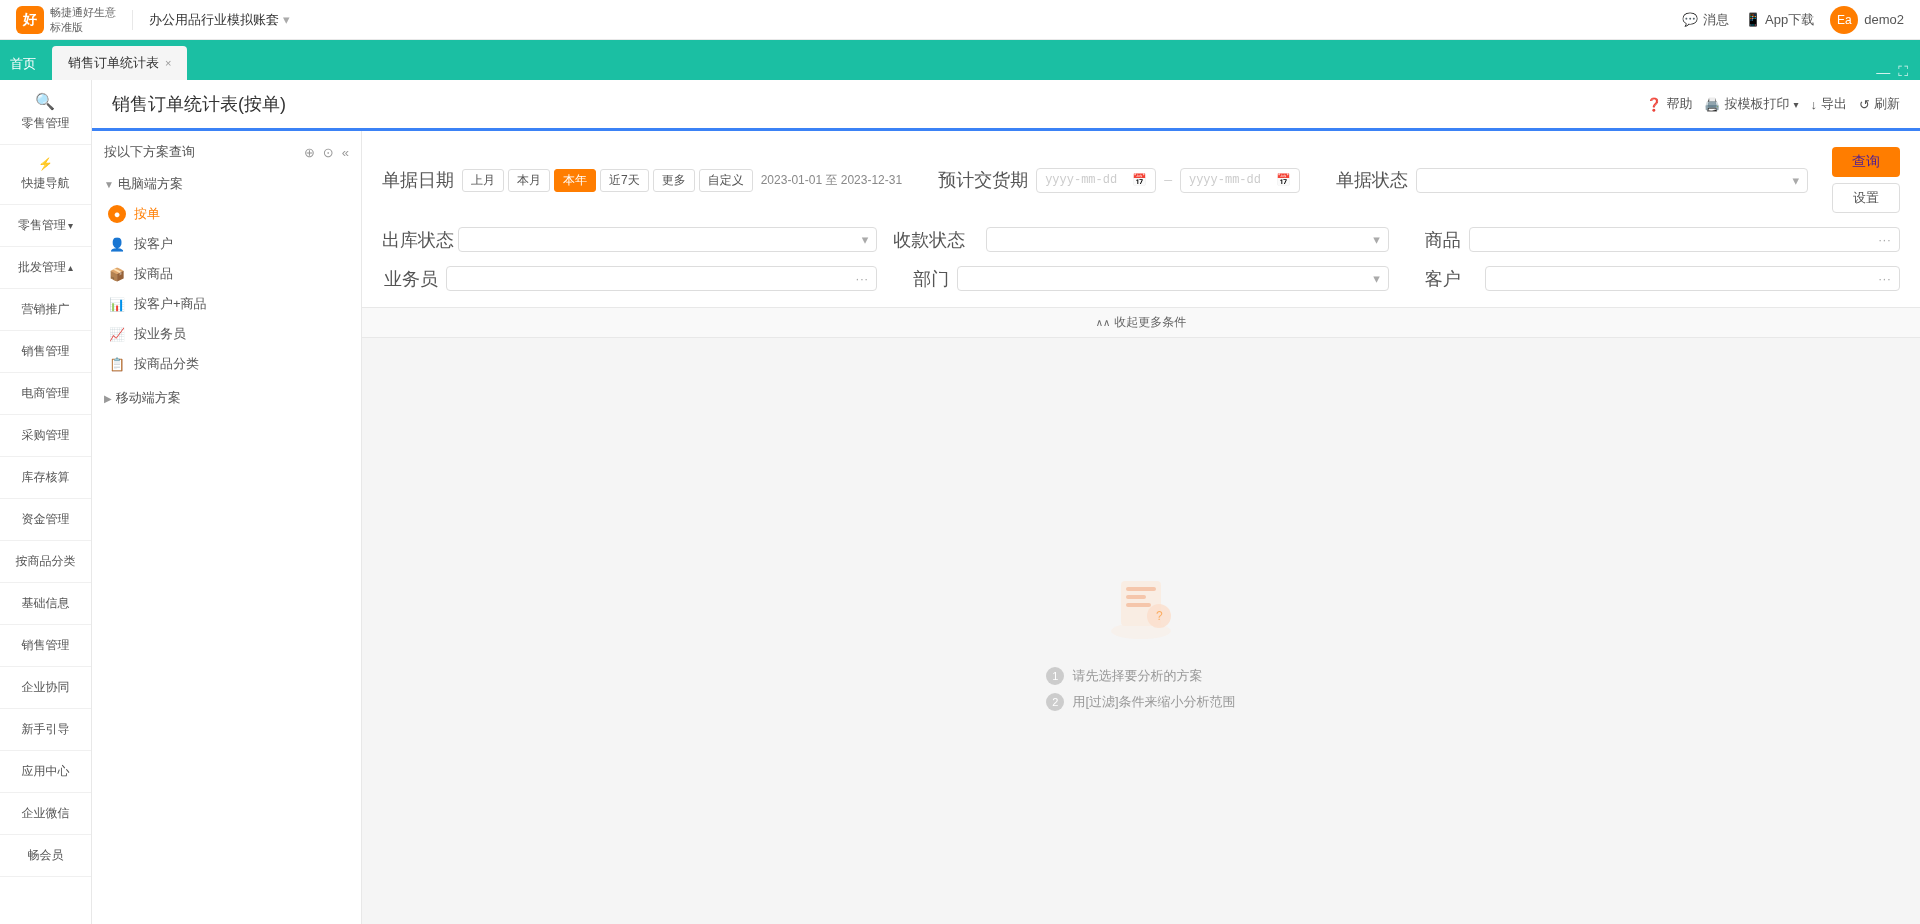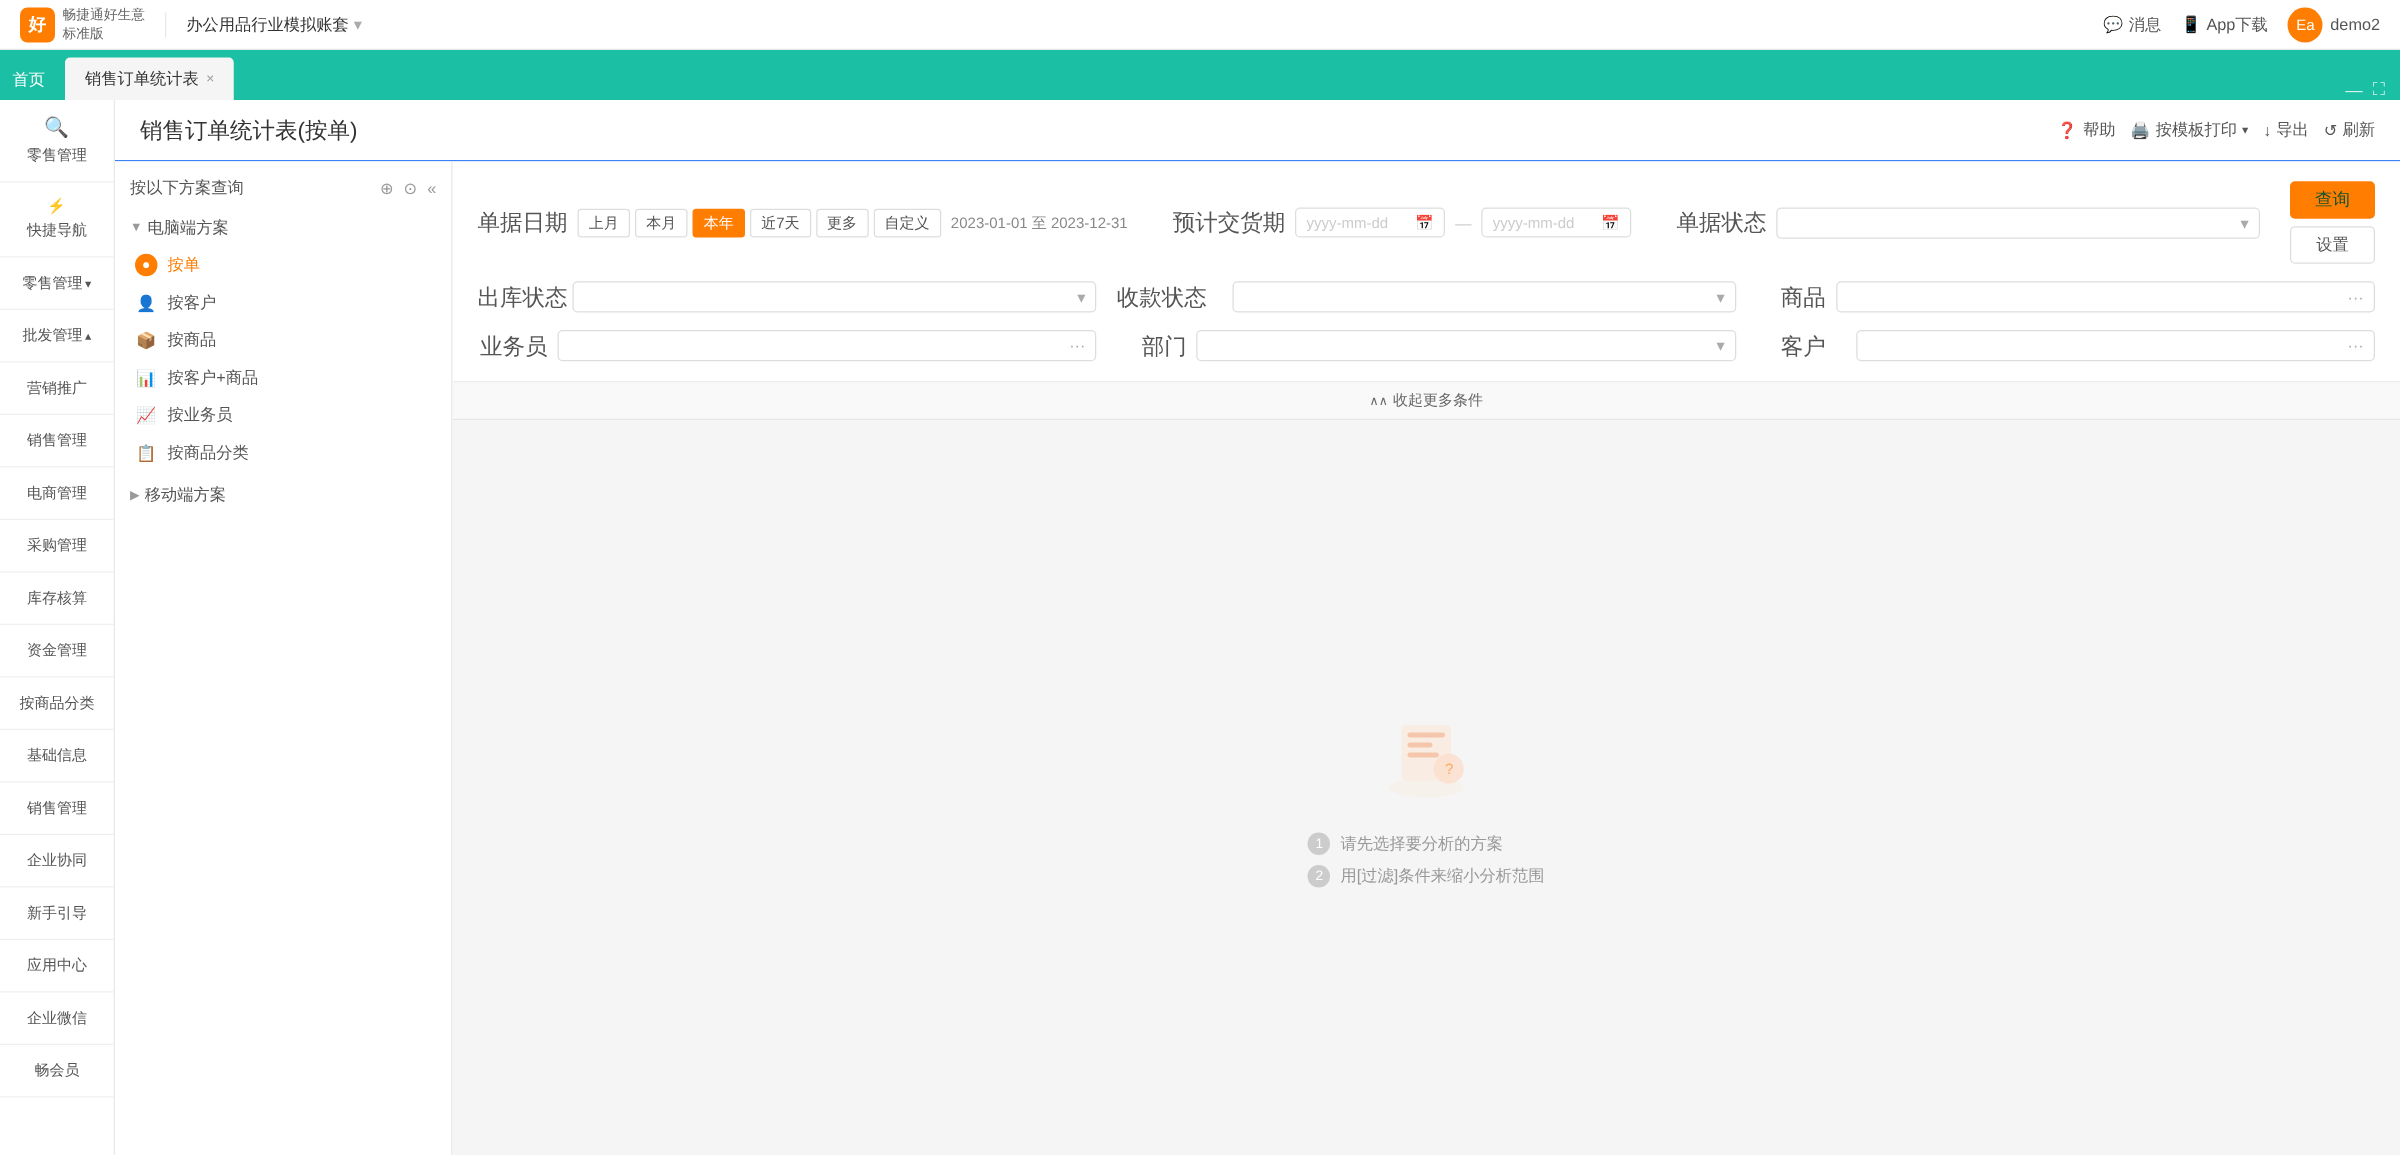--- a/index.html
+++ b/index.html
@@ -30,21 +30,21 @@
 
     
     .sidebar { width: 92px; background: #fff; border-right: 1px solid #e8e8e8; display: flex; flex-direction: column; flex-shrink: 0; overflow-y: auto; }
     .sidebar-item { display: flex; flex-direction: column; align-items: center; justify-content: center; padding: 12px 4px; cursor: pointer; color: #555; font-size: 12px; gap: 4px; border-bottom: 1px solid #f0f0f0; }
     .sidebar-item.has-arrow { flex-direction: row; justify-content: center; gap: 2px; }
 
     
     .content-area { flex: 1; display: flex; flex-direction: column; overflow: hidden; background: #f5f5f5; }
 
     
-    .page-header { background: #fff; padding: 12px 20px 0 20px; border-bottom: 1px solid #3b82f6; display: flex; align-items: center; justify-content: space-between; flex-shrink: 0; min-height: 48px; }
+    .page-header { background: #fff; padding: 12px 20px 0 20px; border-bottom: 3px solid #3b82f6; display: flex; align-items: center; justify-content: space-between; flex-shrink: 0; min-height: 48px; }
     .page-title { font-size: 18px; font-weight: 500; color: #333; padding-bottom: 12px; }
     .page-actions { display: flex; align-items: center; gap: 12px; padding-bottom: 12px; }
     .action-btn { display: flex; align-items: center; gap: 4px; color: #555; font-size: 13px; cursor: pointer; }
 
     
     .filter-panel { background: #fff; padding: 16px 20px; border-bottom: 1px solid #e8e8e8; flex-shrink: 0; }
     .filter-row { display: flex; align-items: center; gap: 16px; margin-bottom: 14px; flex-wrap: wrap; }
     .filter-row:last-child { margin-bottom: 0; }
     .filter-label { color: #555; font-size: 18px; white-space: nowrap; min-width: 56px; text-align: right; }
     .date-btns { display: flex; align-items: center; gap: 4px; }
@@ -72,21 +72,21 @@
     .collapse-bar { background: #f9f9f9; border-bottom: 1px solid #e8e8e8; text-align: center; padding: 6px; cursor: pointer; color: #666; font-size: 12px; display: flex; align-items: center; justify-content: center; gap: 4px; }
 
     
     .empty-state { flex: 1; display: flex; flex-direction: column; align-items: center; justify-content: center; gap: 16px; padding: 60px; }
     .empty-icon { width: 100px; height: 100px; opacity: 0.6; }
     .empty-hints { display: flex; flex-direction: column; gap: 8px; }
     .empty-hint { display: flex; align-items: center; gap: 8px; color: #999; font-size: 13px; }
     .hint-num { width: 18px; height: 18px; border-radius: 50%; background: #ccc; color: white; font-size: 11px; display: flex; align-items: center; justify-content: center; flex-shrink: 0; }
 
     
-    .query-btn { background: #ff7d00; color: #14532d; border: none; border-radius: 4px; padding: 6px 20px; font-size: 14px; cursor: pointer; font-family: inherit; }
+    .query-btn { background: #ff7d00; color: #4c1d95; border: none; border-radius: 4px; padding: 6px 20px; font-size: 14px; cursor: pointer; font-family: inherit; }
     .set-btn { background: #fff; color: #555; border: 1px solid #ddd; border-radius: 4px; padding: 5px 16px; font-size: 13px; cursor: pointer; font-family: inherit; }
 
     .btn-group { display: flex; flex-direction: column; gap: 6px; margin-left: 8px; }
   </style>
 </head>
 <body>
 
 <div class="top-bar">
   <div class="top-bar-left">
     <div class="logo-area">
@@ -275,21 +275,21 @@
               <div class="date-btns">
                 <button class="date-btn">上月</button>
                 <button class="date-btn">本月</button>
                 <button class="date-btn active">本年</button>
                 <button class="date-btn">近7天</button>
                 <button class="date-btn">更多</button>
                 <button class="date-btn">自定义</button>
               </div>
               <span style="color:#888;font-size:12px;">2023-01-01 至 2023-12-31</span>
             </div>
-            <div style="display:flex;align-items:center;gap:8px;margin-left:20px;">
+            <div style="display:flex;align-items:center;gap:8px;margin-left:20px;font-family:Liberation Mono, monospace;">
               <span class="filter-label">预计交货期</span>
               <div class="date-input">
                 <span style="color:#ccc;font-size:12px;">yyyy-mm-dd</span>
                 <span style="color:#ccc;font-size:12px;">📅</span>
               </div>
               <span style="color:#ccc;">—</span>
               <div class="date-input">
                 <span style="color:#ccc;font-size:12px;">yyyy-mm-dd</span>
                 <span style="color:#ccc;font-size:12px;">📅</span>
               </div>

